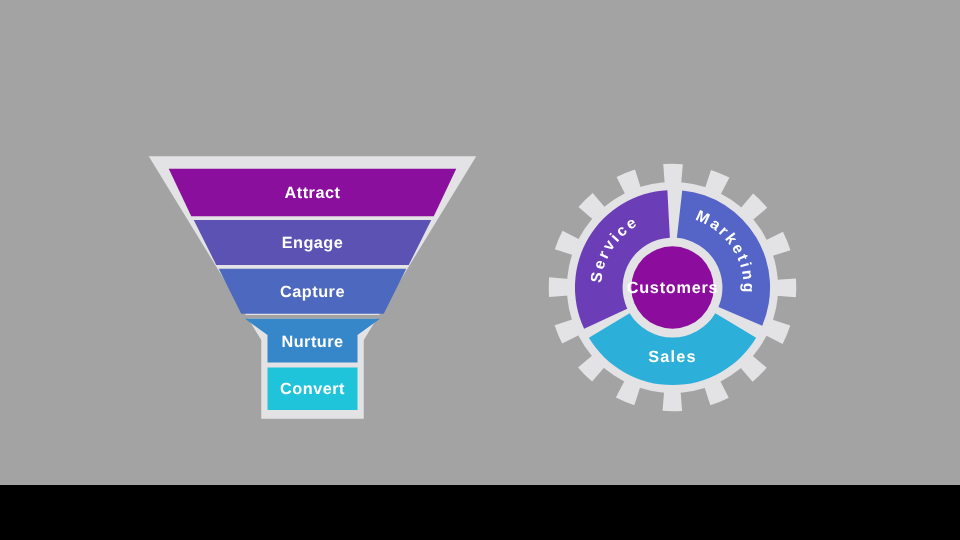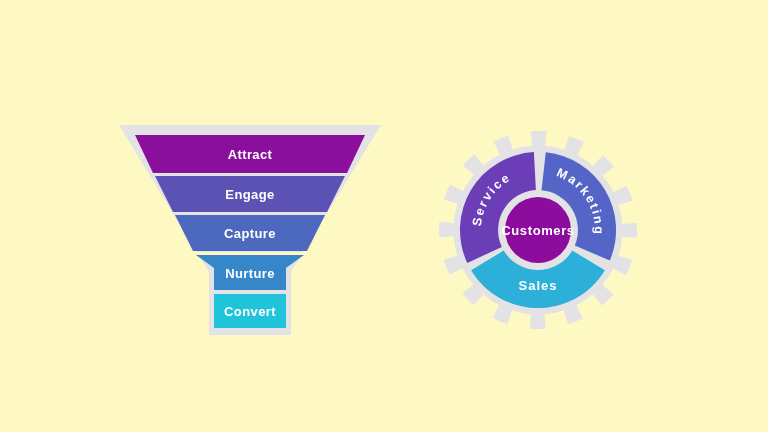--- a/index.html
+++ b/index.html
@@ -3,22 +3,22 @@
 <meta charset="utf-8">
 <style>
   html, body {
     margin: 0;
     padding: 0;
     background: #000;
   }
   .canvas {
     position: relative;
     width: 768px;
-    height: 432px;
-    background: #fef9c3;
+    height: 388px;
+    background: #a3a3a3;
     overflow: hidden;
     font-family: "Liberation Sans", sans-serif;
   }
   .funnel-svg {
     position: absolute;
     left: 110px;
     top: 116px;
     width: 284px;
     height: 226px;
   }

